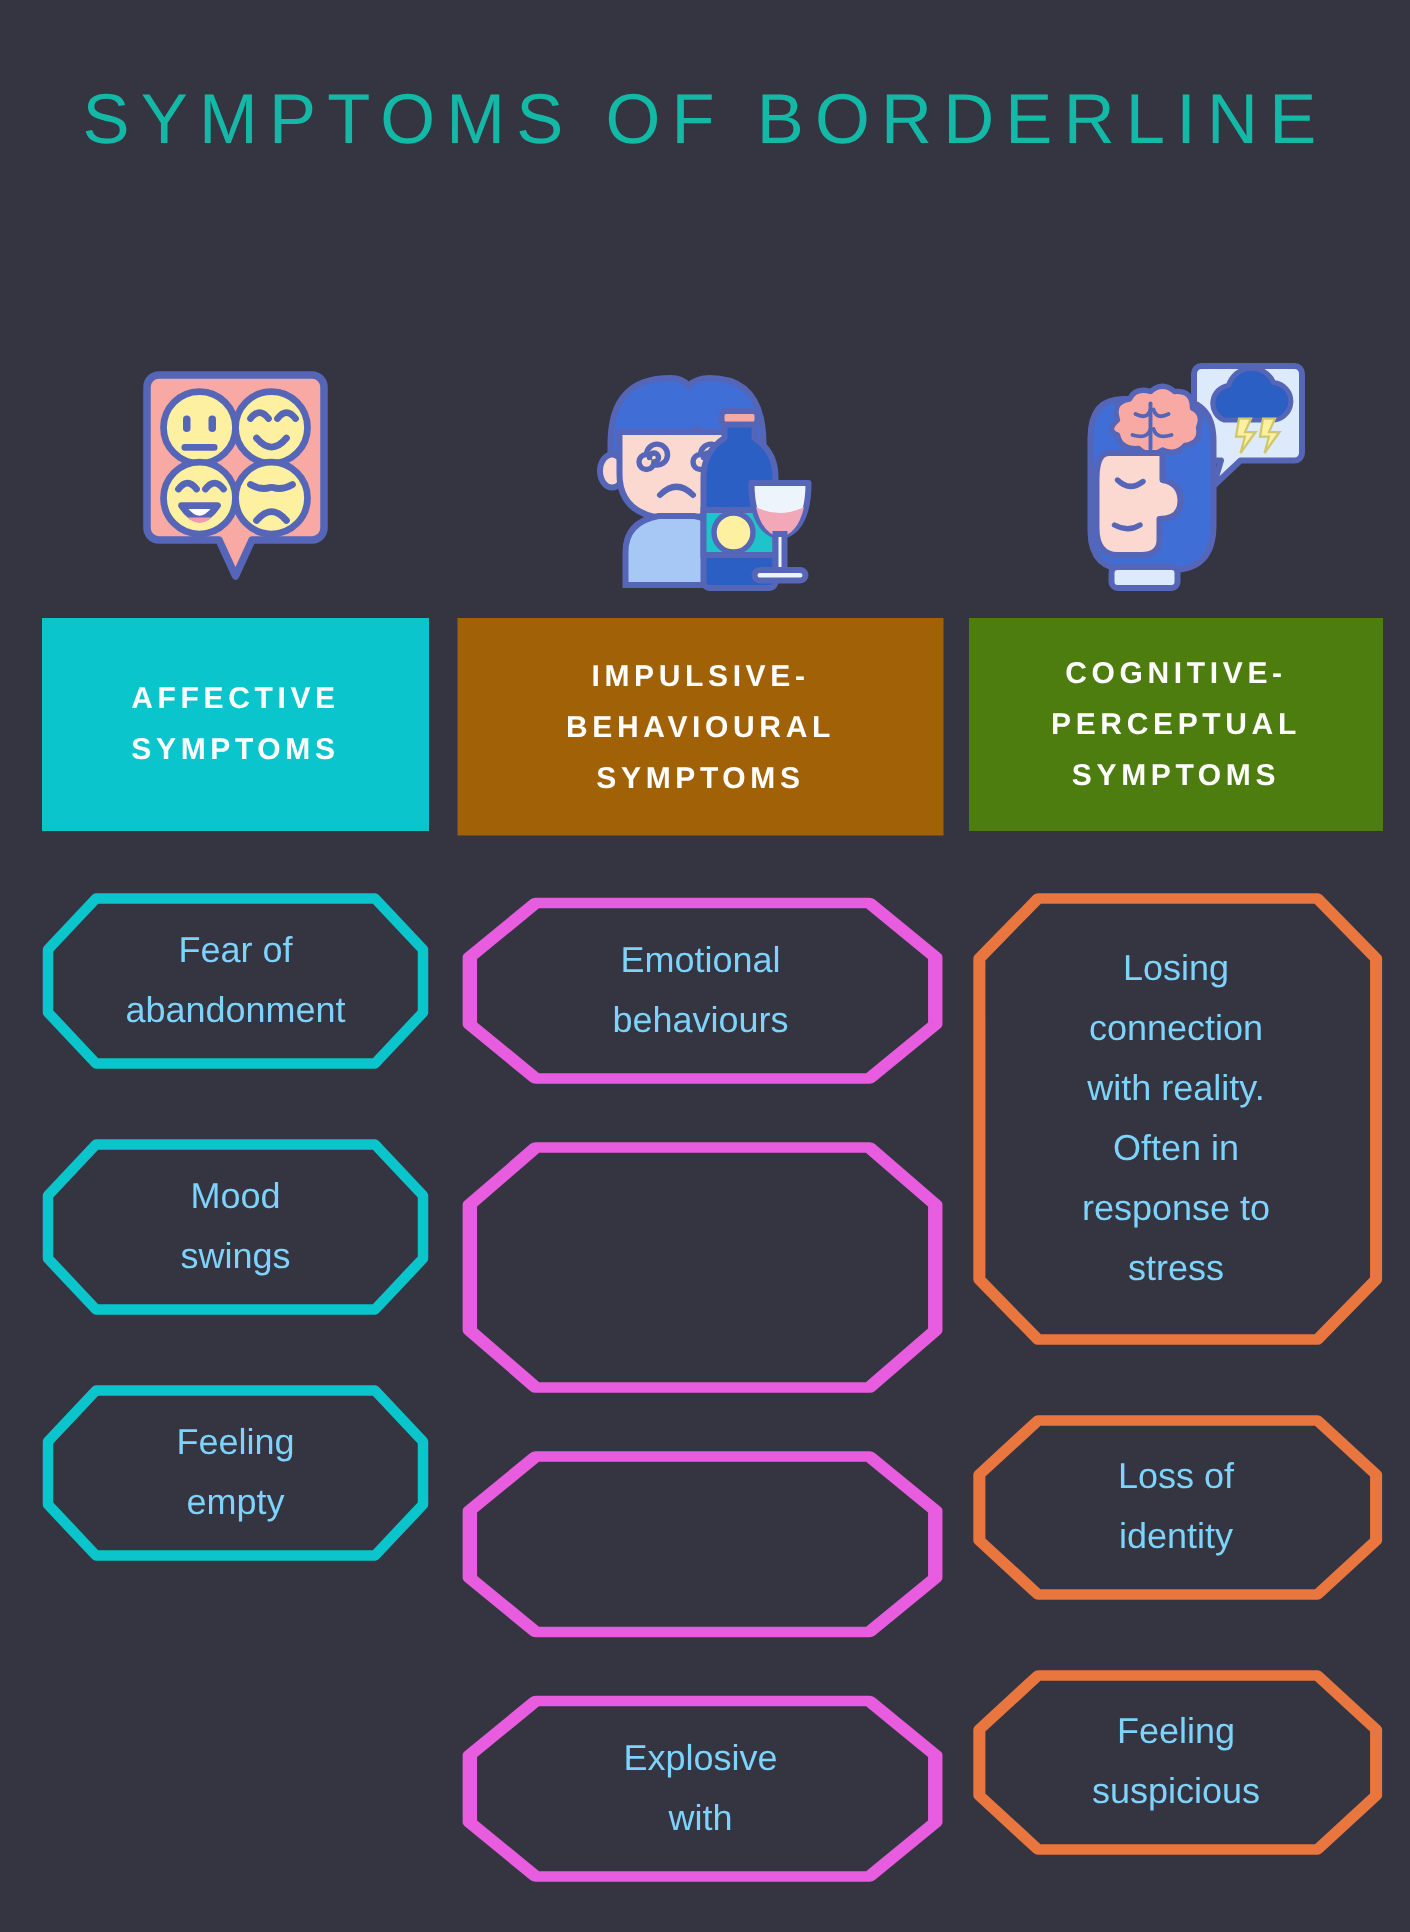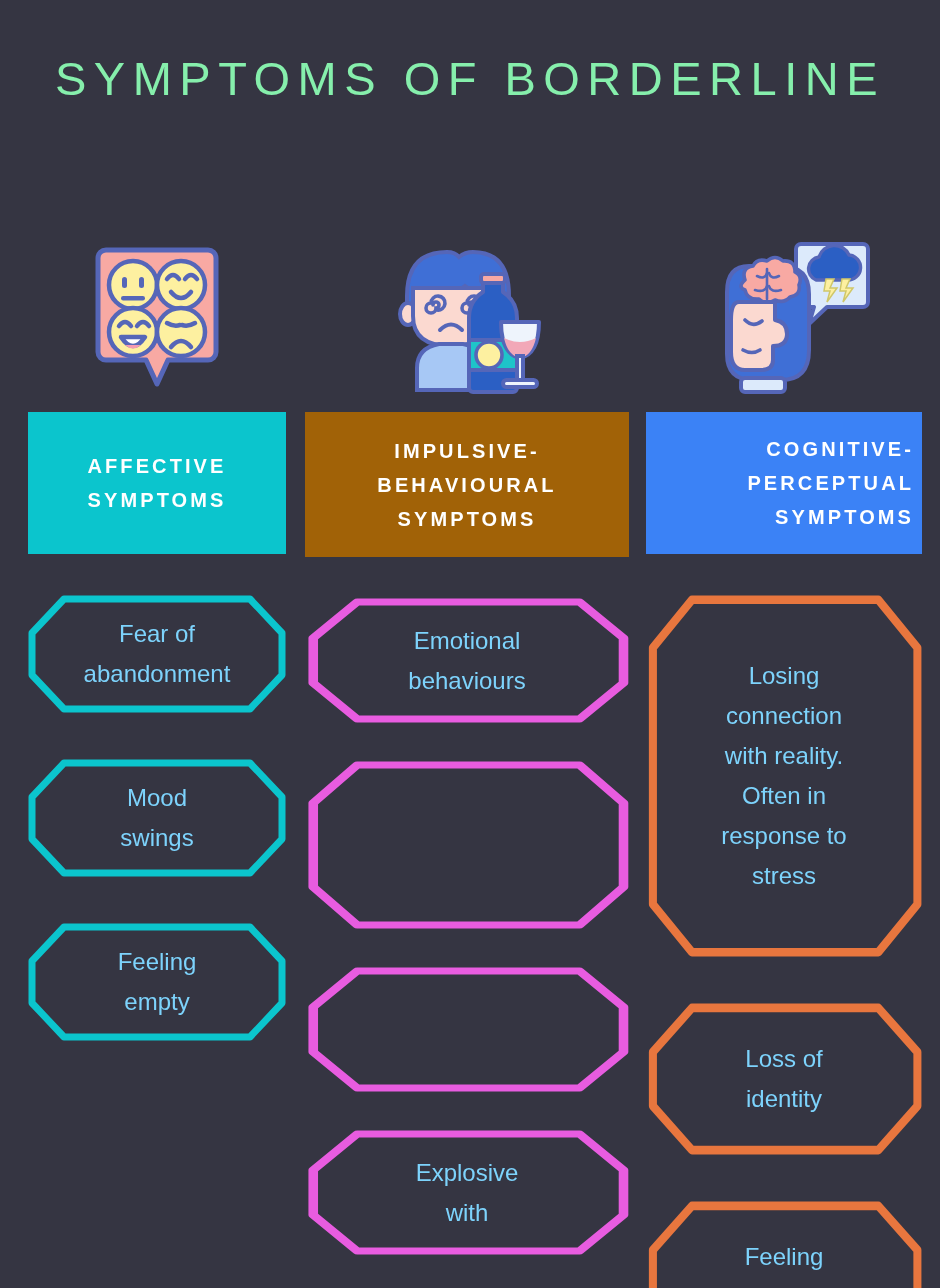--- a/index.html
+++ b/index.html
@@ -7,21 +7,21 @@
     width: 940px; height: 1288px;
     background: #353542;
     font-family: "Liberation Sans", sans-serif;
     overflow: hidden;
   }
   .page { position: relative; width: 940px; height: 1288px; background: #353542; }
 
   
   .title {
     position: absolute; top: 42px; left: 0; width: 940px;
-    text-align: center; color: #86efac;
+    text-align: center; color: #14b8a6;
     font-size: 47px; font-weight: 400;
     letter-spacing: 7.5px; line-height: 74px;
     text-transform: uppercase;
   }
   .title .tline { display: block; }
 
   
   .columns {
     position: absolute; top: 225px; left: 0; width: 940px; height: 1063px;
     display: flex; justify-content: center; align-items: flex-start;
@@ -42,21 +42,21 @@
   .cat-bar {
     display: flex; align-items: center; justify-content: center;
     text-align: center; color: #ffffff;
     font-size: 20px; font-weight: bold;
     letter-spacing: 3.1px; line-height: 34px;
     text-transform: uppercase;
     padding: 6px 8px;
   }
   .bar-1 { height: 142px; background: #0bc5cd; }
   .bar-2 { height: 145px; background: #a16207; }
-  .bar-3 { height: 142px; background: #3b82f6; text-align: right; }
+  .bar-3 { height: 142px; background: #4d7c0f; }
 
   
   .sym-list { margin-top: 41px; display: flex; flex-direction: column; }
   .sym {
     position: relative;
     display: flex; align-items: center; justify-content: center;
     text-align: center;
     color: #7dd3fc; font-size: 24px; line-height: 40px;
     padding: 14px 26px;
   }
@@ -68,22 +68,22 @@
   .col-1 .sym { height: 118px; margin-bottom: 46px; }
   .col-1 .sym:last-child { margin-bottom: 0; }
 
   .col-2 .sym { margin-bottom: 38px; }
   .col-2 .sym:last-child { margin-bottom: 0; }
   .col-2 .h2 { height: 125px; }
   .col-2 .h3 { height: 168px; }
 
   .col-3 .sym { margin-bottom: 46px; }
   .col-3 .sym:last-child { margin-bottom: 0; }
-  .col-3 .h5 { height: 362px; text-align: center; }
-  .col-3 .h2 { height: 152px; }
+  .col-3 .h5 { height: 302px; text-align: center; }
+  .col-3 .h2 { height: 124px; }
 </style>
 </head>
 <body>
 
 <div class="page">
 
   <h1 class="title">
     <span class="tline">Symptoms of Borderline</span>
   </h1>
 

